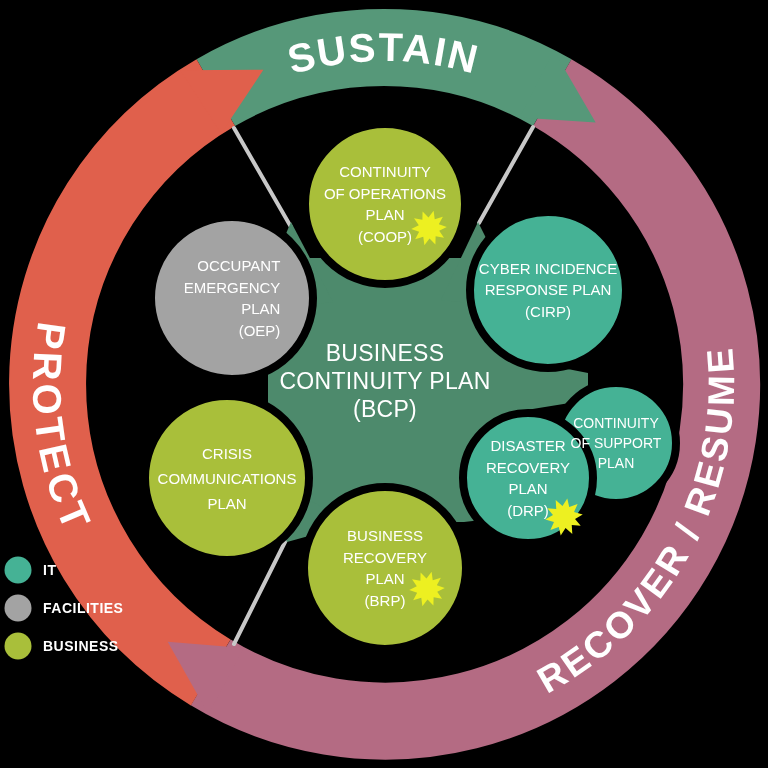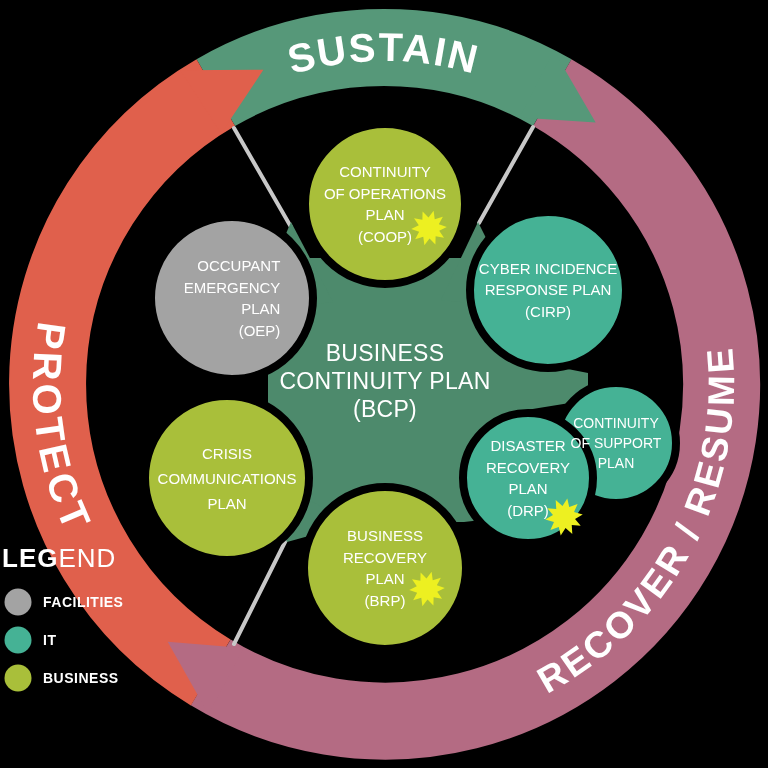--- a/index.html
+++ b/index.html
@@ -115,35 +115,32 @@
 (BRP)</div>
   <div class="lbl" id="lbl-drp">DISASTER
 RECOVERY
 PLAN
 (DRP)</div>
   <div class="lbl" id="lbl-support">CONTINUITY
 OF SUPPORT
 PLAN</div>
 
   <div class="legend">
-    <div class="legend-title">
-      <span class="bold">LEG</span><span class="light">END</span>
-    </div>
     <div class="legend-rows">
+      <div class="legend-row">
+        <svg class="swatch" viewBox="0 0 30 30">
+          <circle cx="15" cy="15" r="13.5" fill="#45b295"></circle>
+        </svg>
+        <span class="txt">IT</span>
+      </div>
       <div class="legend-row">
         <svg class="swatch" viewBox="0 0 30 30">
           <circle cx="15" cy="15" r="13.5" fill="#a3a3a3"></circle>
         </svg>
         <span class="txt">FACILITIES</span>
-      </div>
-      <div class="legend-row">
-        <svg class="swatch" viewBox="0 0 30 30">
-          <circle cx="15" cy="15" r="13.5" fill="#45b295"></circle>
-        </svg>
-        <span class="txt">IT</span>
       </div>
       <div class="legend-row">
         <svg class="swatch" viewBox="0 0 30 30">
           <circle cx="15" cy="15" r="13.5" fill="#a9bf3a"></circle>
         </svg>
         <span class="txt">BUSINESS</span>
       </div>
     </div>
   </div>
 

